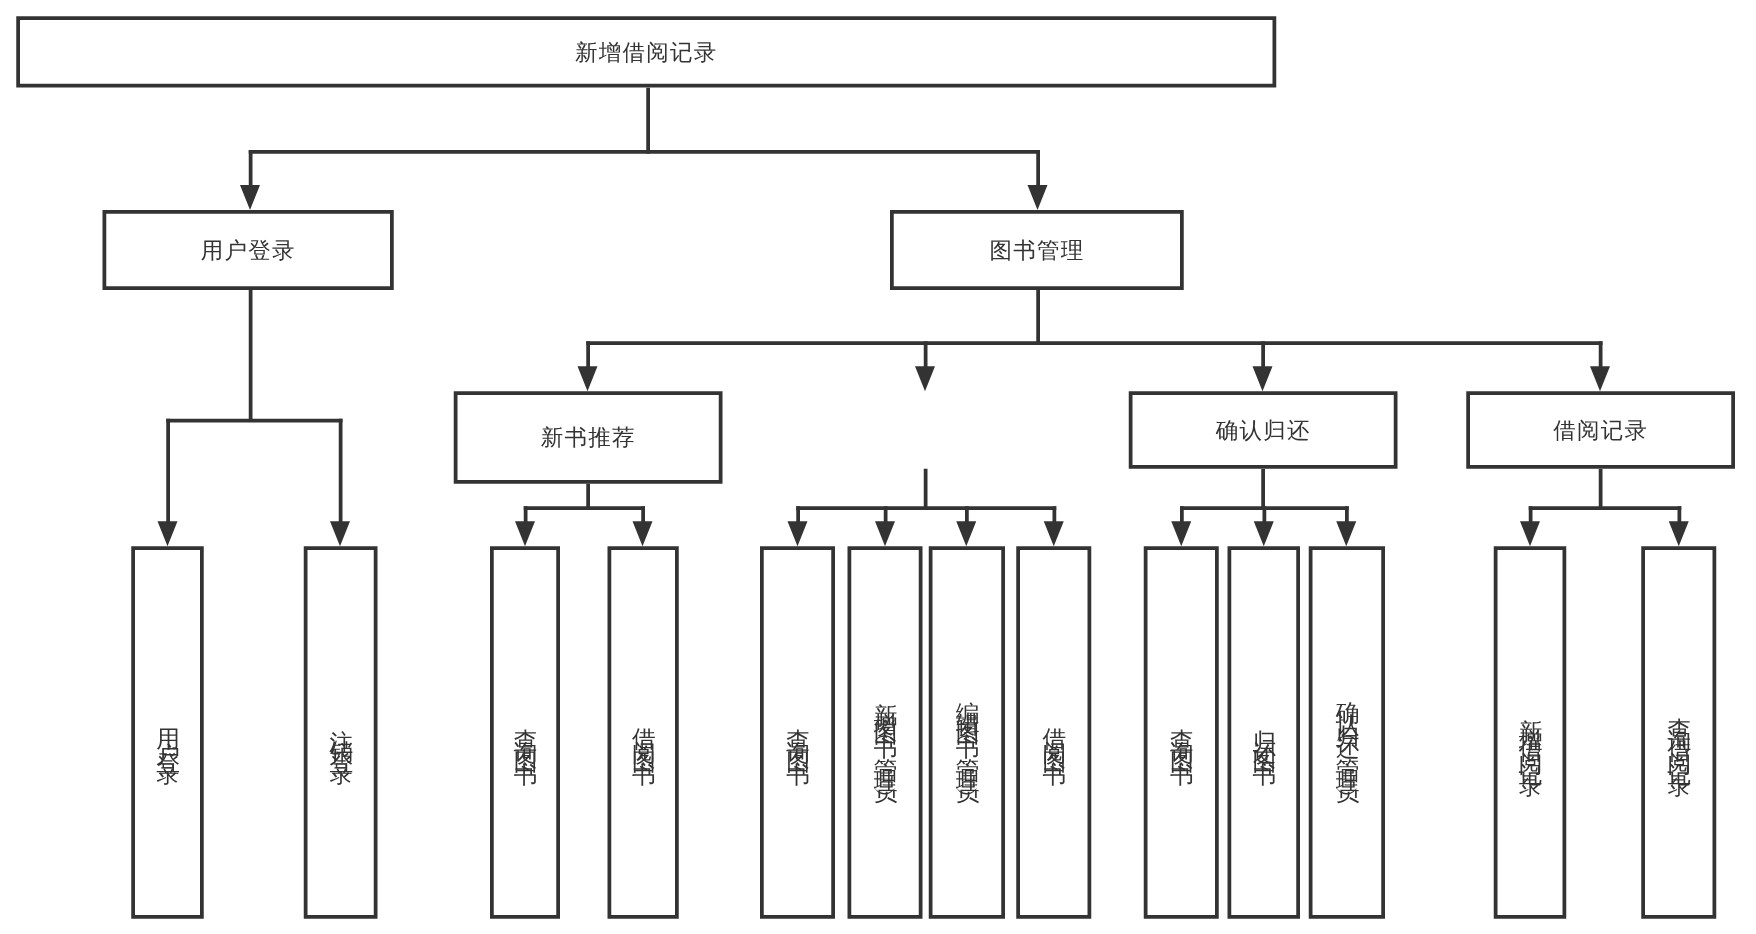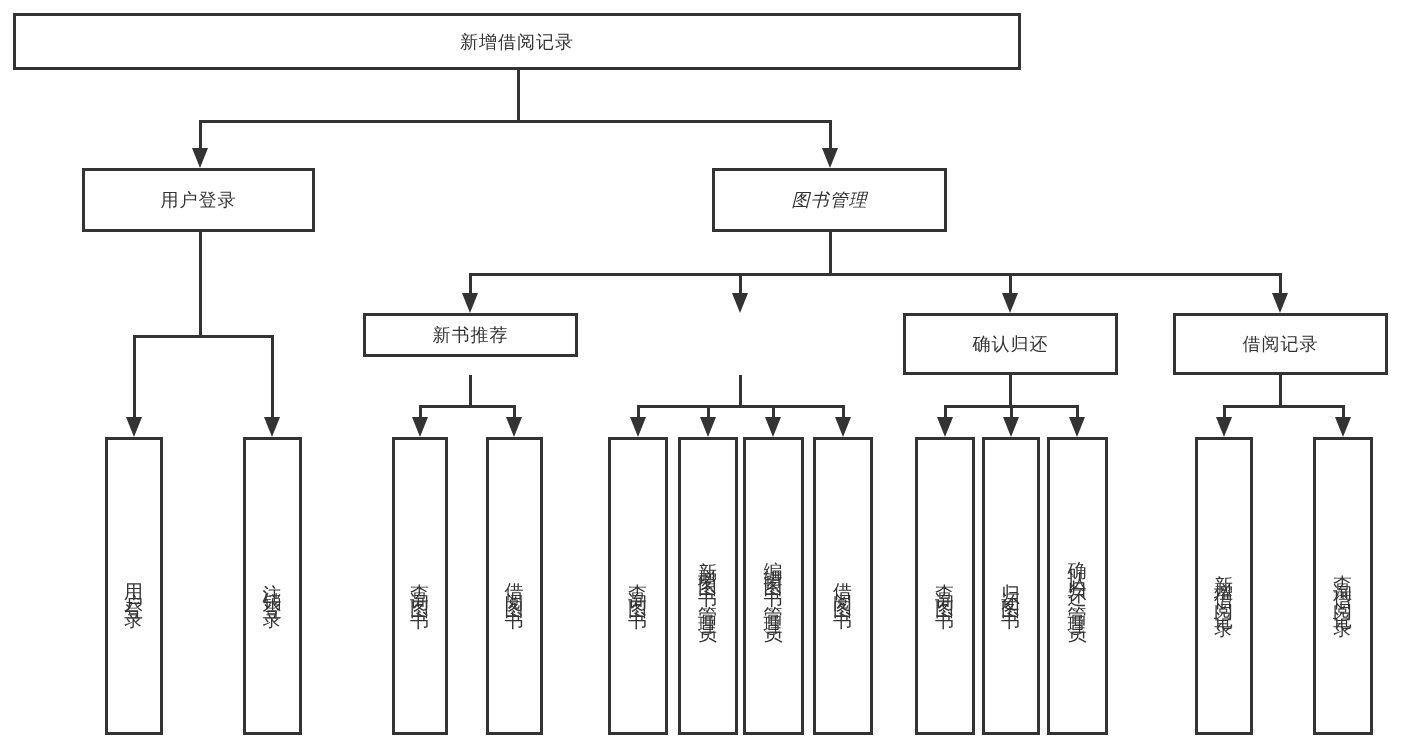--- a/index.html
+++ b/index.html
@@ -134,25 +134,25 @@
   <div class="arrow" style="left:1216px;top:417px;"></div>
   <div class="arrow" style="left:1335px;top:417px;"></div>
 
   <div class="box hbox" style="left:13px;top:13px;width:1008px;height:57px;">
     <span class="label">新增借阅记录</span>
   </div>
 
   <div class="box hbox" style="left:82px;top:168px;width:233px;height:64px;">
     <span class="label">用户登录</span>
   </div>
-  <div class="box hbox" style="left:712px;top:168px;width:235px;height:64px;font-style:italic;">
+  <div class="box hbox" style="left:712px;top:168px;width:235px;height:64px;">
     <span class="label">图书管理</span>
   </div>
 
-  <div class="box hbox" style="left:363px;top:313px;width:215px;height:44px;">
+  <div class="box hbox" style="left:363px;top:313px;width:215px;height:74px;">
     <span class="label">新书推荐</span>
   </div>
   <div class="box hbox" style="left:903px;top:313px;width:215px;height:62px;">
     <span class="label">确认归还</span>
   </div>
   <div class="box hbox" style="left:1173px;top:313px;width:215px;height:62px;">
     <span class="label">借阅记录</span>
   </div>
 
   <div class="box vbox" style="left:105px;top:437px;width:58px;height:298px;">

